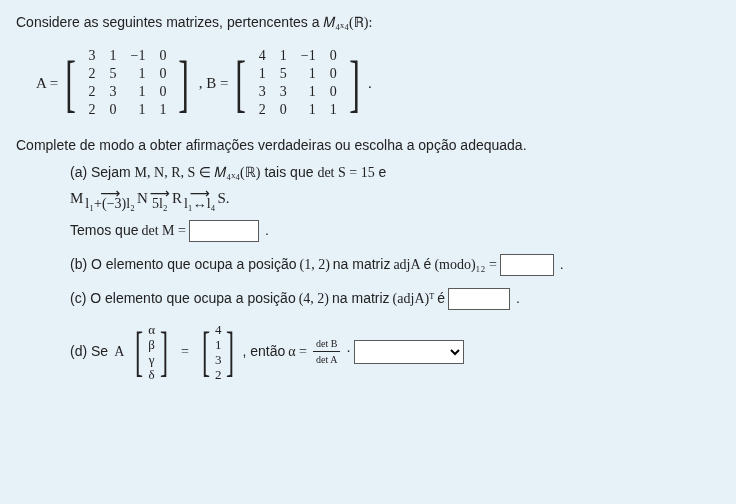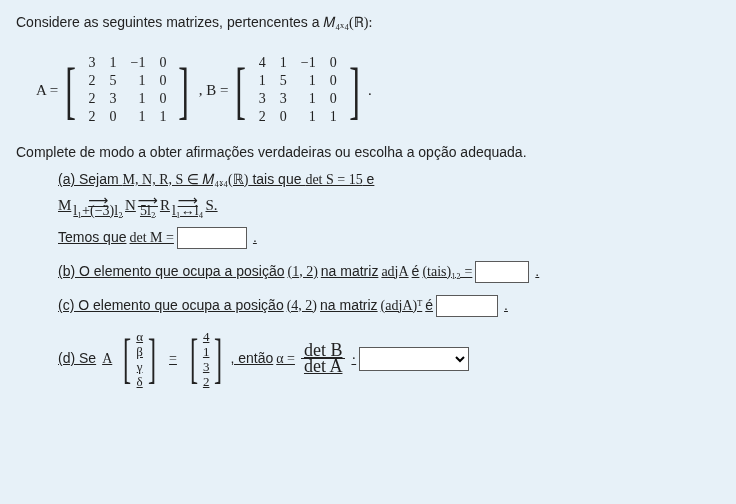--- a/index.html
+++ b/index.html
@@ -11,21 +11,21 @@
     font-family: Arial, Helvetica, sans-serif;
     font-size: 14px;
     color: #222;
     overflow: hidden;
   }
   .page {
     padding: 14px 16px 10px 16px;
     box-sizing: border-box;
   }
   .intro {
-    margin-bottom: 23px;
+    margin-bottom: 16px;
   }
   .math {
     font-family: "Cambria Math", "STIXGeneral", serif;
   }
   .matrices {
     display: flex;
     align-items: center;
     margin: 6px 0 18px 20px;
     font-family: "Cambria Math", "STIXGeneral", serif;
     font-size: 15px;
@@ -45,22 +45,21 @@
   }
   table.mat td {
     padding: 1px 7px;
     text-align: right;
     font-size: 14px;
   }
   .instr {
     margin: 6px 0 9px 0;
   }
   .items {
-    margin-left: 42px;
-    text-decoration: underline;
+    margin-left: 54px;
   }
   .item {
     margin-bottom: 12px;
     line-height: 1.5;
   }
   .item-row {
     display: flex;
     flex-wrap: wrap;
     gap: 3px;
   }
@@ -90,21 +89,21 @@
   .w50 { width: 54px; }
   .w60 { width: 62px; }
   .dot {
     margin-left: 3px;
   }
   .frac {
     display: inline-flex;
     flex-direction: column;
     align-items: center;
     font-family: "Cambria Math", serif;
-    font-size: 18px;
+    font-size: 10px;
     vertical-align: middle;
     margin: 0 3px;
   }
   .frac .num, .frac .den {
     padding: 0 3px;
     line-height: 15px;
   }
   .frac .num {
     border-bottom: 1px solid #222;
   }
@@ -257,21 +256,21 @@
       </div>
     </div>
 
     <div class="item">
       <div class="item-row">
         <span>(b) O elemento que ocupa a posição </span>
         <span class="math">(1, 2)</span>
         <span> na matriz </span>
         <span class="math">adjA</span>
         <span> é </span>
-        <span class="math">(tais)₁₂ =</span>
+        <span class="math">(modo)₁₂ =</span>
         <input class="blank w50" style="">
         <span class="dot">.</span>
       </div>
     </div>
 
     <div class="item">
       <div class="item-row">
         <span>(c) O elemento que ocupa a posição </span>
         <span class="math">(4, 2)</span>
         <span> na matriz </span>

